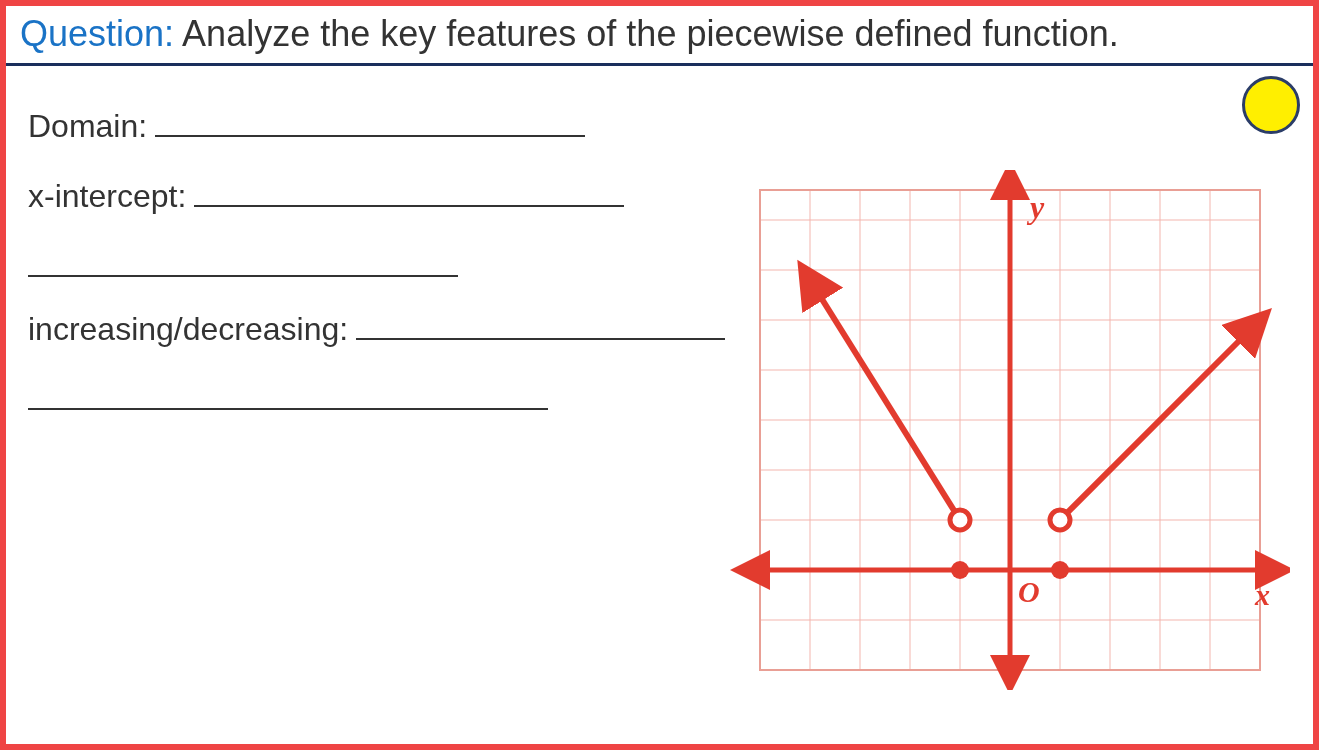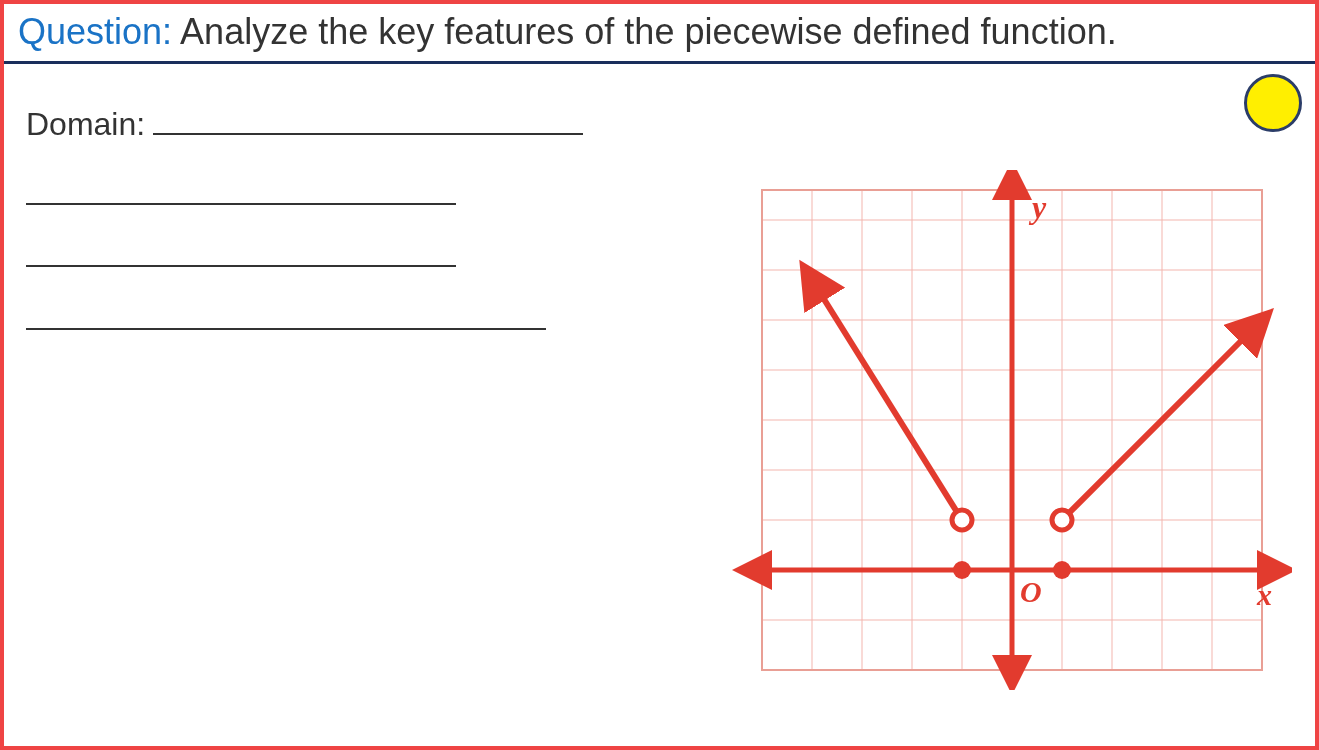--- a/index.html
+++ b/index.html
@@ -5,21 +5,21 @@
   * { box-sizing: border-box; margin: 0; padding: 0; }
   body {
     font-family: Arial, Helvetica, sans-serif;
     background: #fff;
     width: 1319px;
     height: 750px;
   }
   .worksheet {
     width: 100%;
     height: 100%;
-    border: 4px solid #ef4444;
+    border: 6px solid #ef4444;
     display: flex;
     flex-direction: column;
   }
   .question-row {
     border-bottom: 3px solid #1a2e5c;
     padding: 6px 14px 8px;
     font-size: 36px;
     line-height: 1.2;
     color: #333;
   }
@@ -80,23 +80,28 @@
 
   <div class="content-row">
     <div class="dot"></div>
 
     <div class="blanks">
       <div class="blank-line">
         <span>Domain:</span>
         <span class="fill"></span>
       </div>
       <div class="blank-line">
+        <span>x-intercept:</span>
         <span class="fill"></span>
       </div>
       <div class="blank-line">
+        <span class="fill"></span>
+      </div>
+      <div class="blank-line">
+        <span>increasing/decreasing:</span>
         <span class="fill"></span>
       </div>
       <div class="blank-line continuation">
         <span class="fill"></span>
       </div>
     </div>
 
     <div class="graph-wrap">
       <svg class="graph" viewBox="0 0 560 520">
         <defs>

